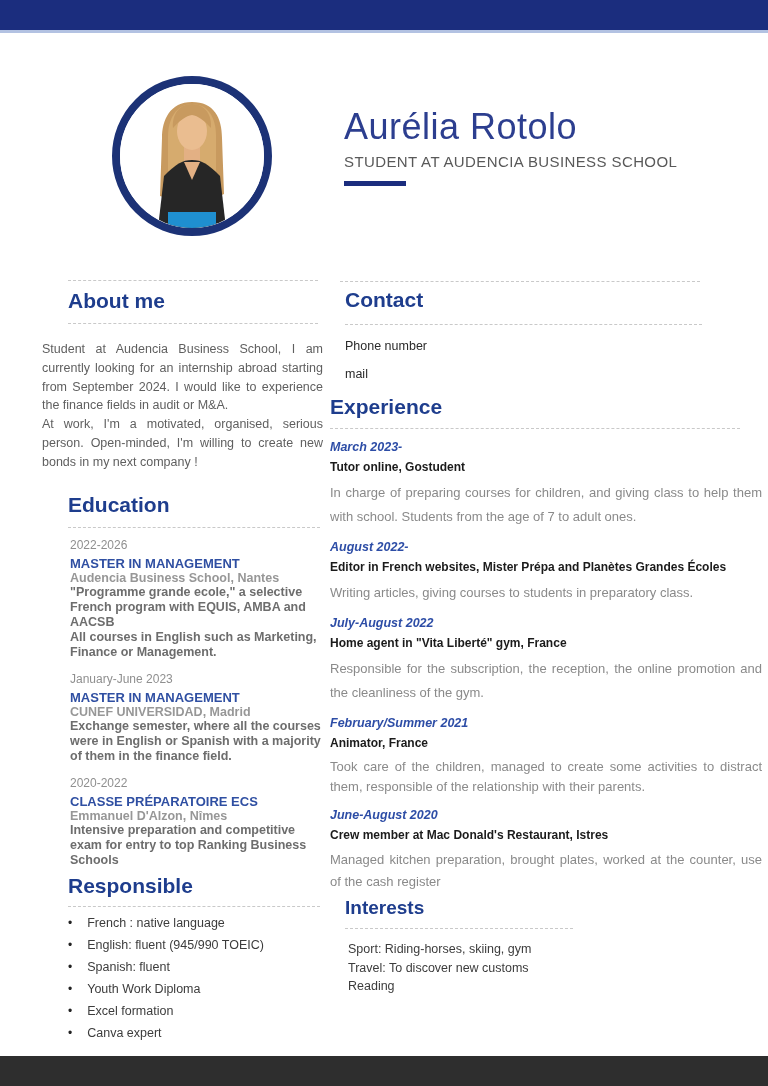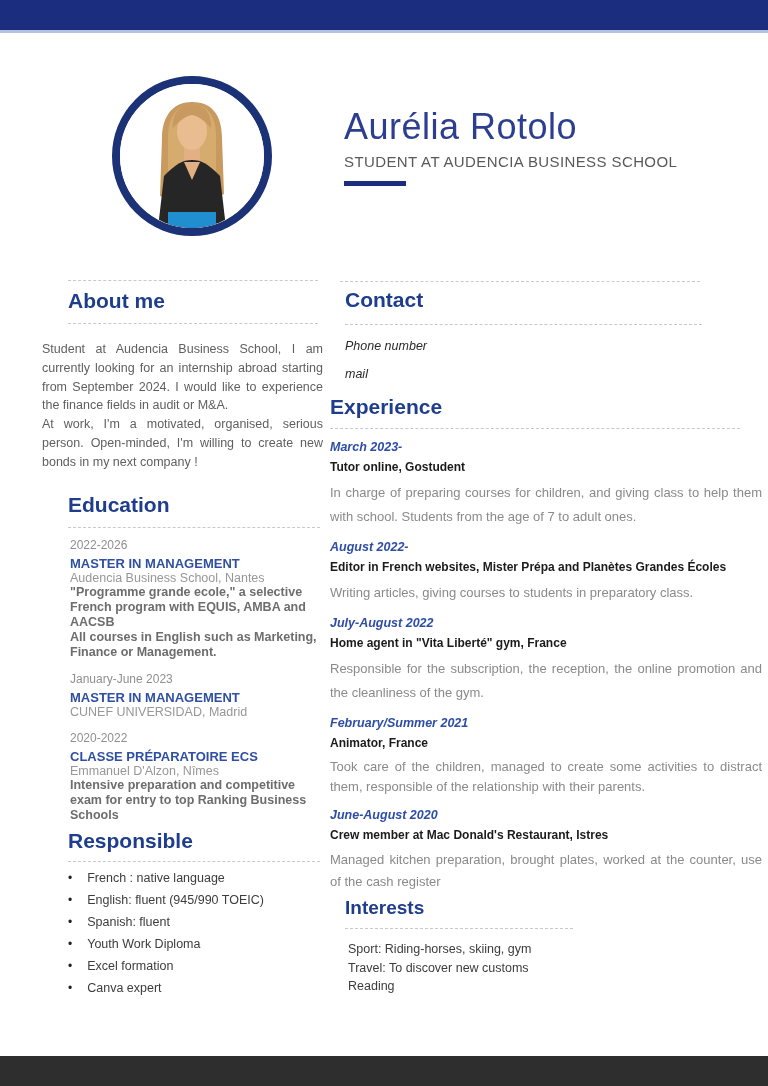--- a/index.html
+++ b/index.html
@@ -42,38 +42,38 @@
   
   .education { margin-top:22px; }
   .education h2 { margin-left:26px; }
   .education .dash { margin:9px 0 0 26px; width:252px; }
   .edu-items { margin-left:28px; }
   .edu-item { margin-top:10px; }
   .edu-item + .edu-item { margin-top:12px; }
   .edu-period { font-size:12px; color:#8f8f8f; }
   .edu-item:nth-child(2) .edu-period { font-style:normal; }
   .edu-degree { margin-top:4px; font-size:13px; font-weight:bold; color:#2f4fa2; }
-  .edu-school { font-size:12.5px; color:#979797; }
+  .edu-school { font-size:12.5px; color:#979797;font-weight:bold; }
   .edu-desc { font-size:12.5px; font-weight:bold; color:#6d6d6d;
     line-height:1.2; white-space:pre-line; width:252px; }
 
   
   .competences { margin-top:6px; }
   .competences h2 { margin-left:26px; }
   .competences .dash { margin:8px 0 0 26px; width:252px; }
   .comp-list { margin:10px 0 0 26px; padding:0; list-style:none; }
   .comp-item { display:flex; gap:15px; align-items:flex-start;
     font-size:12.5px; color:#3c3c3c; margin-bottom:9px; line-height:1.05; }
   .bullet { color:#222; font-size:12px; line-height:1.05; }
 
   
   .contact .dash-top { margin:13px 0 0 10px; width:360px; }
   .contact h2 { margin:6px 0 0 15px; }
   .contact .dash-bot { margin:12px 0 0 15px; width:357px; }
-  .contact-line { margin:14px 0 0 15px; font-size:12.5px; color:#2b2b2b;font-style:italic; }
+  .contact-line { margin:14px 0 0 15px; font-size:12.5px; color:#2b2b2b; }
 
   
   .experience { margin-top:14px; }
   .experience .dash { margin:9px 0 0 0; width:410px; }
   .exp-item { margin-top:11px; }
   .exp-period { font-size:12.5px; font-weight:bold; font-style:italic; color:#2d4da6; }
   .exp-role { margin-top:5px; font-size:12px; font-weight:bold; color:#1b1b1b; line-height:1.4; }
   .exp-desc { margin-top:5px; font-size:13px; color:#8a8a8a; line-height:1.85; text-align:justify; }
   .exp-item:nth-child(4) .exp-desc { line-height:1.55; }
   .exp-item:nth-child(5) .exp-desc { line-height:1.7; }
@@ -129,20 +129,21 @@
         <div class="edu-period">2022-2026</div>
         <div class="edu-degree">MASTER IN MANAGEMENT</div>
         <div class="edu-school">Audencia Business School, Nantes</div>
         <div class="edu-desc">"Programme grande ecole," a selective French program with EQUIS, AMBA and AACSB
  All courses in English such as Marketing, Finance or Management.</div>
       </div>
       <div class="edu-item">
         <div class="edu-period">January-June 2023</div>
         <div class="edu-degree">MASTER IN MANAGEMENT</div>
         <div class="edu-school">CUNEF UNIVERSIDAD, Madrid</div>
+        <div class="edu-desc">Exchange semester, where all the courses were in English or Spanish with a majority of them in the finance field.</div>
       </div>
       <div class="edu-item">
         <div class="edu-period">2020-2022</div>
         <div class="edu-degree">CLASSE PRÉPARATOIRE ECS</div>
         <div class="edu-school">Emmanuel D'Alzon, Nîmes</div>
         <div class="edu-desc">Intensive preparation and competitive exam for entry to top Ranking Business Schools</div>
       </div>
     </div>
   </section>
 

